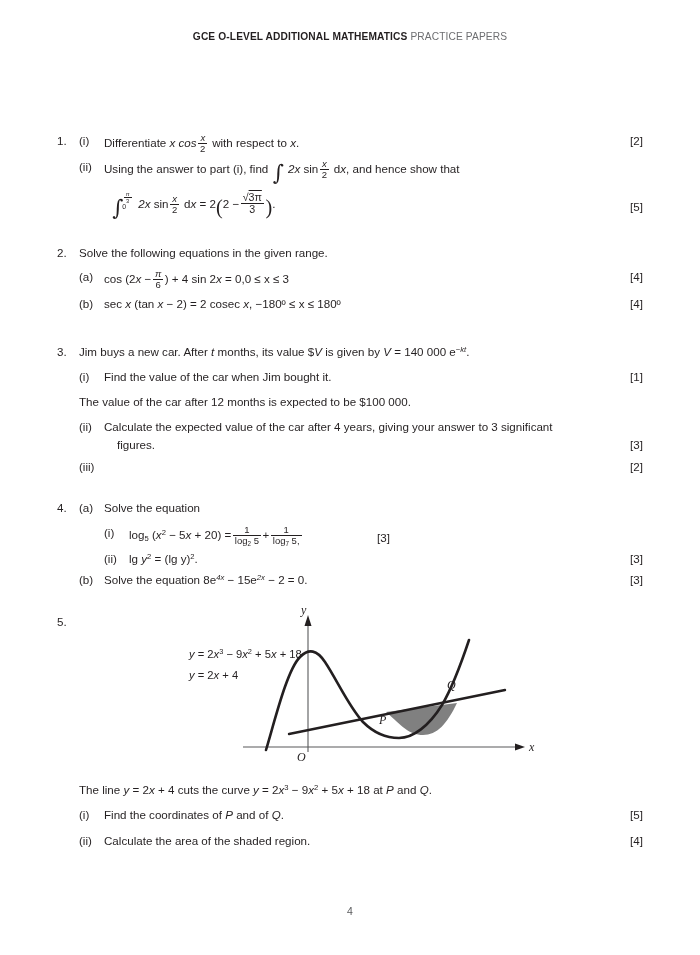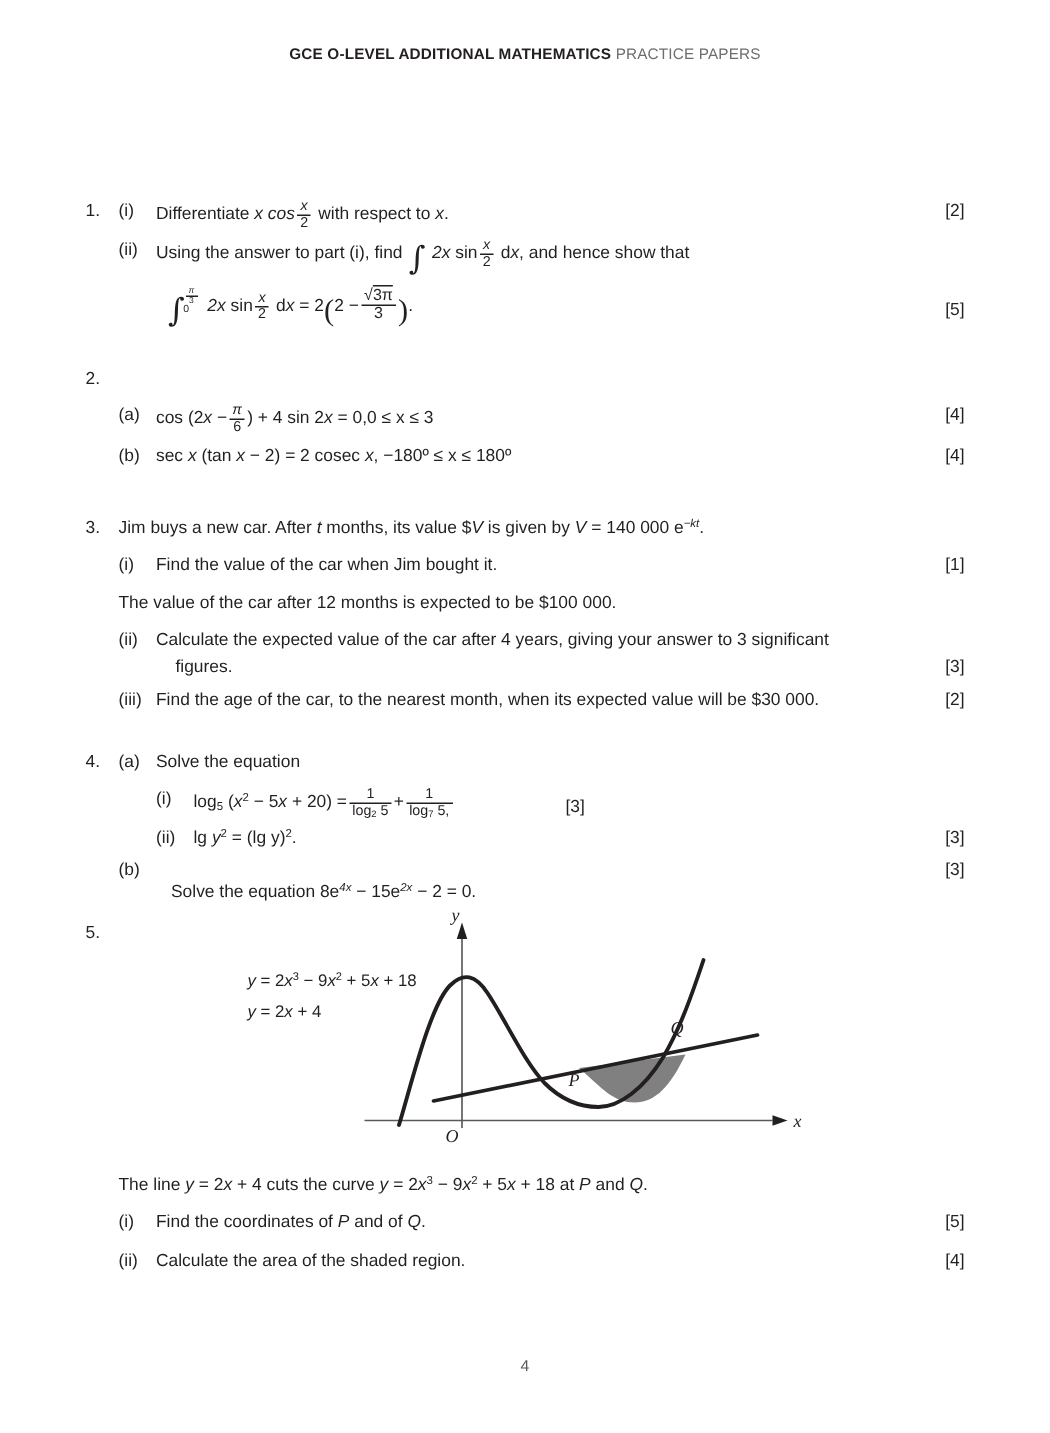--- a/index.html
+++ b/index.html
@@ -71,21 +71,21 @@
   .deflim .lo { display:block; }
 
   
   .bigpar { font-size:1.75em; vertical-align:-0.3em; line-height:0; font-family:"Liberation Serif", serif; }
 
   .rad { text-decoration:overline; }
 
   
   .fig { position:absolute; left:57px; top:600px; width:586px; height:175px; }
   .fig svg { display:block; }
-  .fig-eq { position:absolute; font-size:11.2px; }
+  .fig-eq { position:absolute; font-size:11.2px;margin-left:24px; }
 
   
   .pagenum {
     position:absolute; top:905px; left:0; width:700px;
     text-align:center; font-size:10.5px; color:#58595b;
   }
 </style>
 </head>
 <body>
 
@@ -126,20 +126,21 @@
         <span>d</span><i>x</i>
         <span>= 2</span><span class="bigpar">(</span><span>2 −</span><span class="frac big"><span class="n">√<span class="rad">3π</span></span><span class="d">3</span></span><span class="bigpar">)</span><span>.</span>
       </span>
       <span class="marks" style="top:8px;">[5]</span>
     </div>
   </div>
 
   <div class="q" style="top:245px;">
     <div class="row" style="height:24px;">
       <span class="num">2.</span>
+      <span style="position:absolute; left:22px; top:0;">Solve the following equations in the given range.</span>
     </div>
 
     <div class="row" style="height:24px;">
       <span class="lbl" style="left:22px;">(a)</span>
       <span style="position:absolute; left:47px; top:0;">
         <span>cos (2</span><i>x</i>
         <span>−</span><span class="frac"><i class="n">π</i><span class="d">6</span></span><span>) + 4 sin 2</span><i>x</i>
         <span>= 0,0 ≤ x ≤ 3</span>
       </span>
       <span class="marks">[4]</span>
@@ -179,21 +180,20 @@
 
     <div class="row" style="height:40px;">
       <span class="lbl" style="left:22px;">(ii)</span>
       <span style="position:absolute; left:47px; top:0; width:530px;">Calculate the expected value of the car after 4 years, giving your answer to 3 significant</span>
       <span style="position:absolute; left:60px; top:18px;">figures.</span>
       <span class="marks" style="top:18px;">[3]</span>
     </div>
 
     <div class="row" style="height:22px;">
       <span class="lbl" style="left:22px;">(iii)</span>
-      <span style="position:absolute; left:47px; top:0;">Find the age of the car, to the nearest month, when its expected value will be $30 000.</span>
       <span class="marks">[2]</span>
     </div>
   </div>
 
   <div class="q" style="top:500px;">
     <div class="row" style="height:21px;">
       <span class="num">4.</span>
       <span class="lbl" style="left:22px;">(a)</span>
       <span style="position:absolute; left:47px; top:0;">Solve the equation</span>
     </div>
@@ -213,21 +213,21 @@
       <span class="lbl" style="left:47px;">(ii)</span>
       <span style="position:absolute; left:72px; top:0;">
         <span>lg</span> <i>y</i><sup>2</sup>
         <span>= (lg y)</span><sup>2</sup><span>.</span>
       </span>
       <span class="marks">[3]</span>
     </div>
 
     <div class="row" style="height:21px;">
       <span class="lbl" style="left:22px;">(b)</span>
-      <span style="position:absolute; left:47px; top:15px;margin-left:10px;">
+      <span style="position:absolute; left:47px; top:0;">
         <span>Solve the equation 8e</span><sup><i>4x</i></sup>
         <span>− 15e</span><sup><i>2x</i></sup>
         <span>− 2 = 0.</span>
       </span>
       <span class="marks">[3]</span>
     </div>
   </div>
 
   <div class="q" style="top:614px;">
     <span class="num">5.</span>

